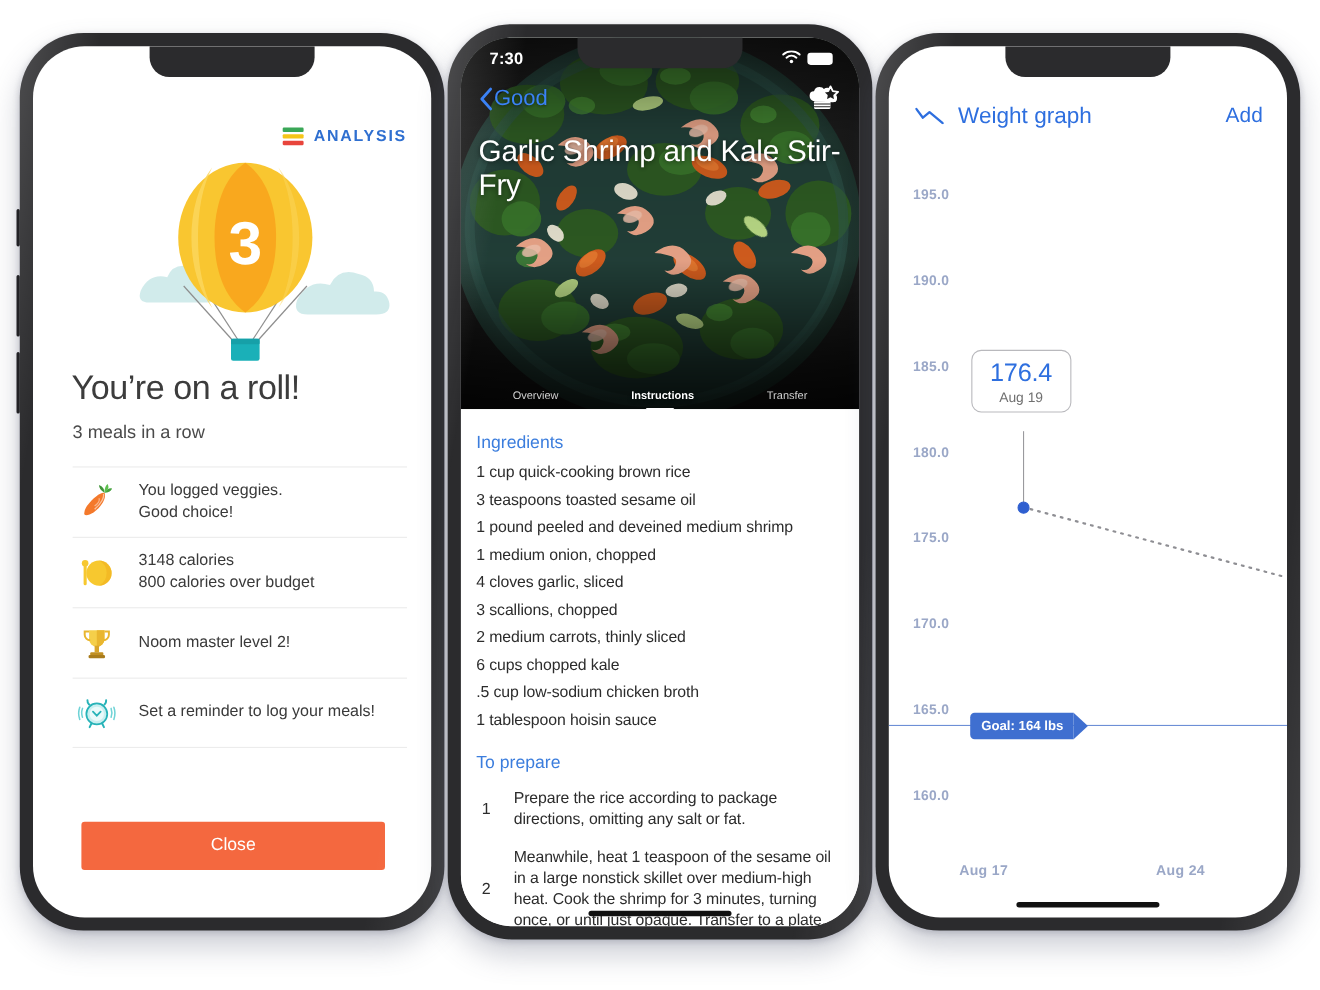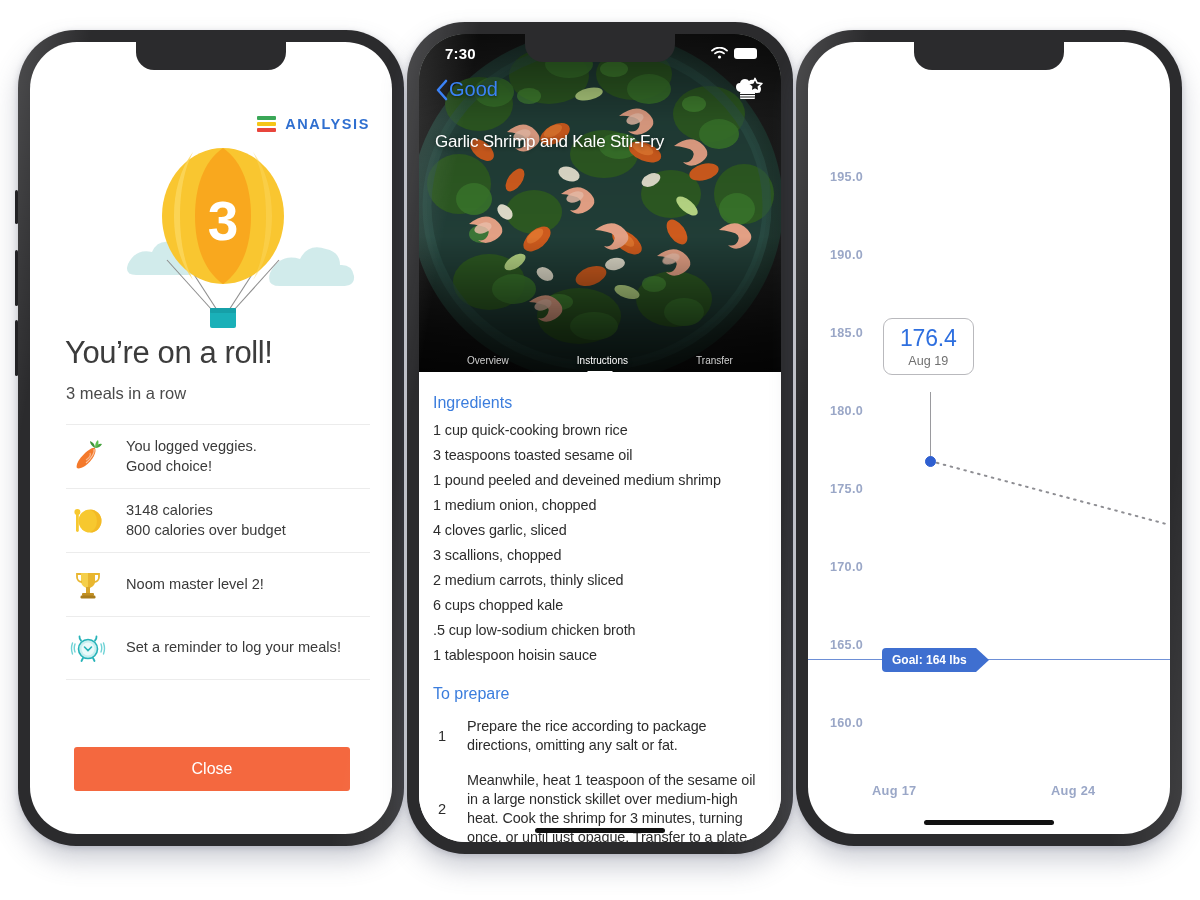--- a/index.html
+++ b/index.html
@@ -120,31 +120,31 @@
                rgba(0,0,0,.05) 60%, rgba(0,0,0,.62) 88%, rgba(0,0,0,.80) 100%);
   }
   .back-btn{
     position:absolute; left:16px; top:44px; z-index:12;
     display:flex; align-items:center; gap:1px;
     color:#3b82f6; font-size:20px; cursor:pointer;
     text-shadow:0 1px 3px rgba(0,0,0,.5);
   }
   .chef-btn{ position:absolute; right:18px; top:42px; z-index:12; cursor:pointer; }
   .recipe-title{
-    position:absolute; left:16px; right:14px; top:98px; z-index:12;
-    color:#fff; font-size:17px; letter-spacing:-.2px;
+    position:absolute; left:16px; right:14px; top:88px; z-index:12;
+    color:#fff; font-size:27px; letter-spacing:-.2px;
     text-shadow:0 1px 5px rgba(0,0,0,.55);
   }
   .tabs{
     position:absolute; left:0; right:0; bottom:6px; z-index:12;
     display:flex; justify-content:space-around; align-items:center;
     padding:0 14px;
   }
   .tab{ font-size:10px; color:#cfcfcf; cursor:pointer; text-shadow:0 1px 4px rgba(0,0,0,.6); }
-  .tab.active{ color:#fff; font-weight:normal; }
+  .tab.active{ color:#fff; font-weight:bold; }
   .sheet{
     position:absolute; left:0; right:0; top:338px; bottom:0;
     background:#fff;
   }
   .caret{
     position:absolute; left:50%; top:0; transform:translate(-50%,-1px);
     width:0;height:0;
     border-left:13px solid transparent; border-right:13px solid transparent;
     border-top:13px solid #fff;
     z-index:14;
@@ -526,20 +526,31 @@
 
       <div class="homebar"></div>
     </div>
   </div>
 
   <div class="phone" id="phone3">
     <div class="screen">
       <div class="notch"></div>
 
 
+      <div class="p3-head">
+        <span class="p3-head-left">
+          <span>
+            <svg width="26" height="18" viewBox="0 0 26 18">
+              <path d="M1 4 L7 12 L13 7 L25 17" stroke="#2e6fdf" stroke-width="2.1" fill="none" stroke-linecap="round" stroke-linejoin="round"></path>
+            </svg>
+          </span>
+          <span class="p3-title">Weight graph</span>
+        </span>
+        <span class="p3-add">Add</span>
+      </div>
 
       <div class="chart">
 
         <span class="ytick" style="top:40px;">195.0</span>
         <span class="ytick" style="top:118px;">190.0</span>
         <span class="ytick" style="top:196px;">185.0</span>
         <span class="ytick" style="top:274px;">180.0</span>
         <span class="ytick" style="top:352px;">175.0</span>
         <span class="ytick" style="top:430px;">170.0</span>
         <span class="ytick" style="top:508px;">165.0</span>

